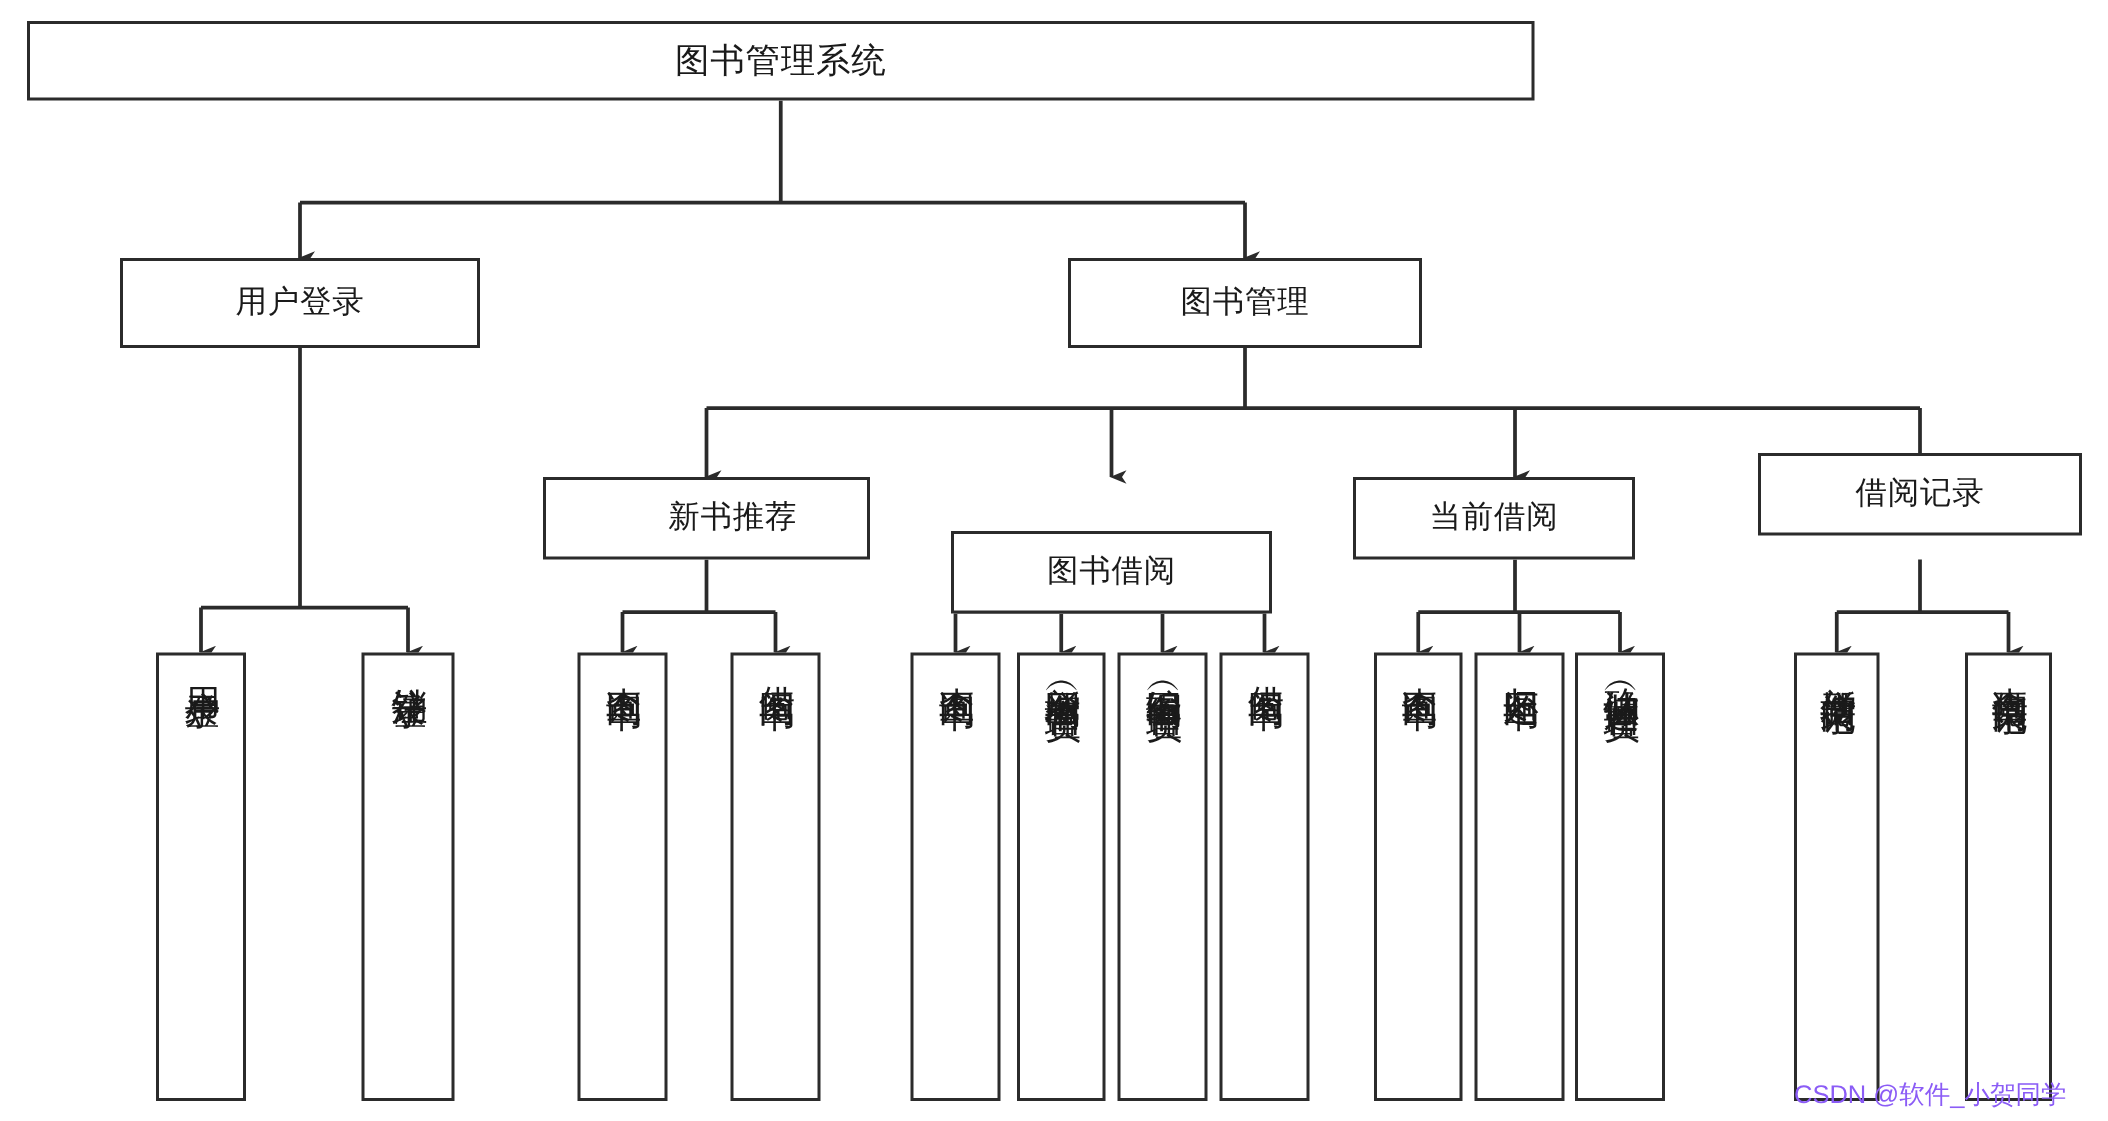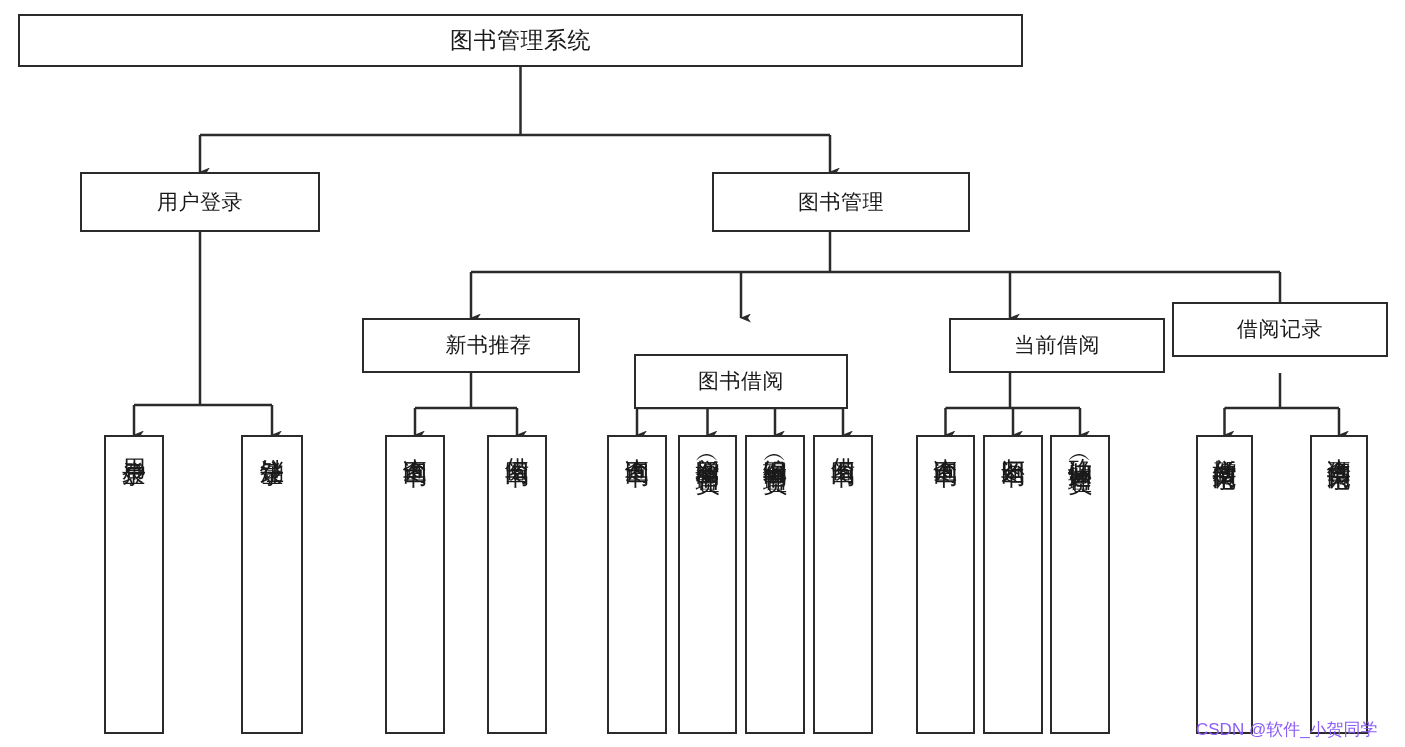--- a/index.html
+++ b/index.html
@@ -119,30 +119,30 @@
       </g>
   </svg>
 
   <div id="nodes-layer">
       <div class="node-box horizontal root" style="left: 18px; top: 14px; width: 1005px; height: 53px;">
         <span class="node-label">图书管理系统</span>
       </div>
       <div class="node-box horizontal" style="left: 80px; top: 172px; width: 240px; height: 60px;">
         <span class="node-label">用户登录</span>
       </div>
-      <div class="node-box horizontal" style="left: 712px; top: 172px; width: 258px; height: 60px;">
+      <div class="node-box horizontal" style="left: 712px; top: 172px; width: 236px; height: 60px;">
         <span class="node-label">图书管理</span>
       </div>
       <div class="node-box horizontal" style="left: 362px; top: 318px; width: 218px; height: 55px; padding-left: 35px;">
         <span class="node-label">新书推荐</span>
       </div>
       <div class="node-box horizontal" style="left: 634px; top: 318px; width: 214px; height: 55px; margin-top: 36px;">
         <span class="node-label">图书借阅</span>
       </div>
-      <div class="node-box horizontal" style="left: 949px; top: 318px; width: 216px; height: 55px;">
+      <div class="node-box horizontal" style="left: 902px; top: 318px; width: 188px; height: 55px;">
         <span class="node-label">当前借阅</span>
       </div>
       <div class="node-box horizontal" style="left: 1172px; top: 302px; width: 216px; height: 55px;">
         <span class="node-label">借阅记录</span>
       </div>
       <div class="node-box vertical" style="left: 104px; top: 435px; width: 60px; height: 299px;">
         <span class="node-label">用户登录</span>
       </div>
       <div class="node-box vertical" style="left: 241px; top: 435px; width: 62px; height: 299px;">
         <span class="node-label">注销登录</span>

